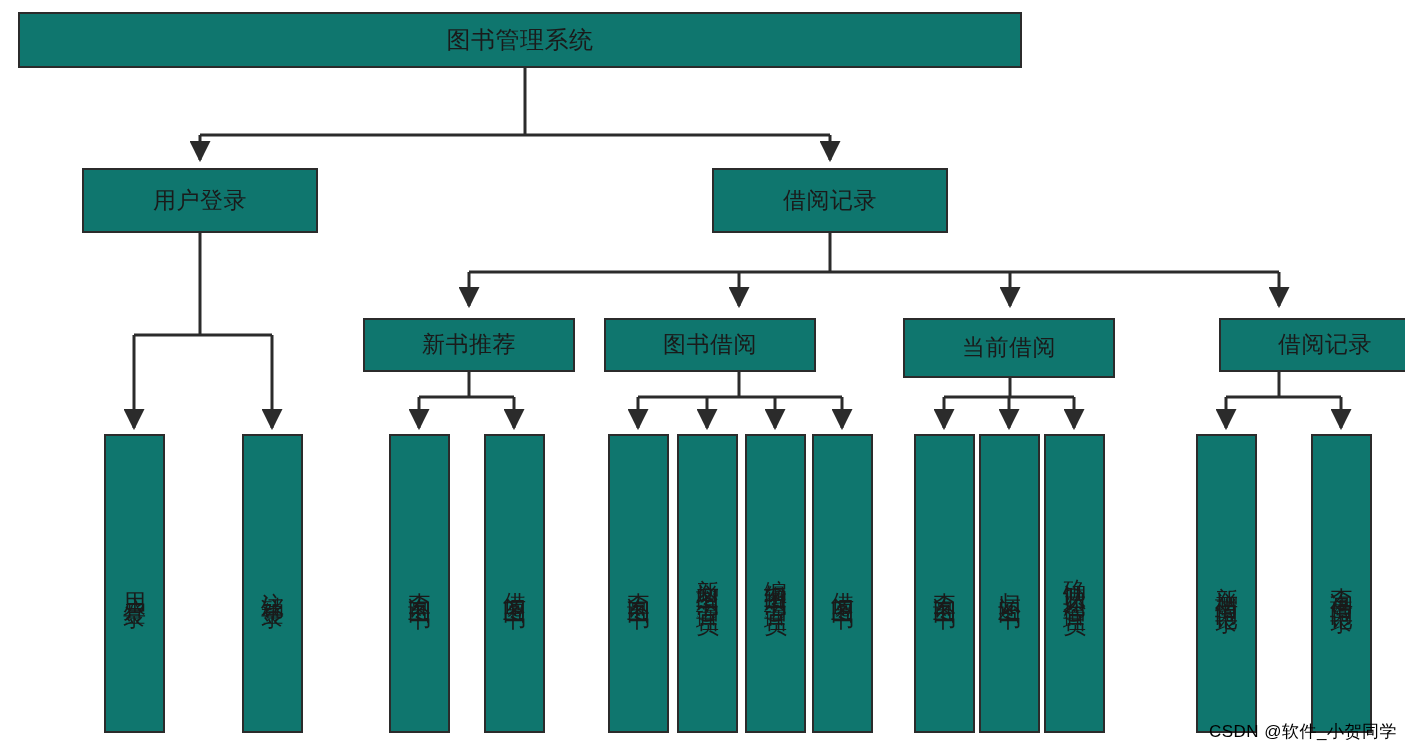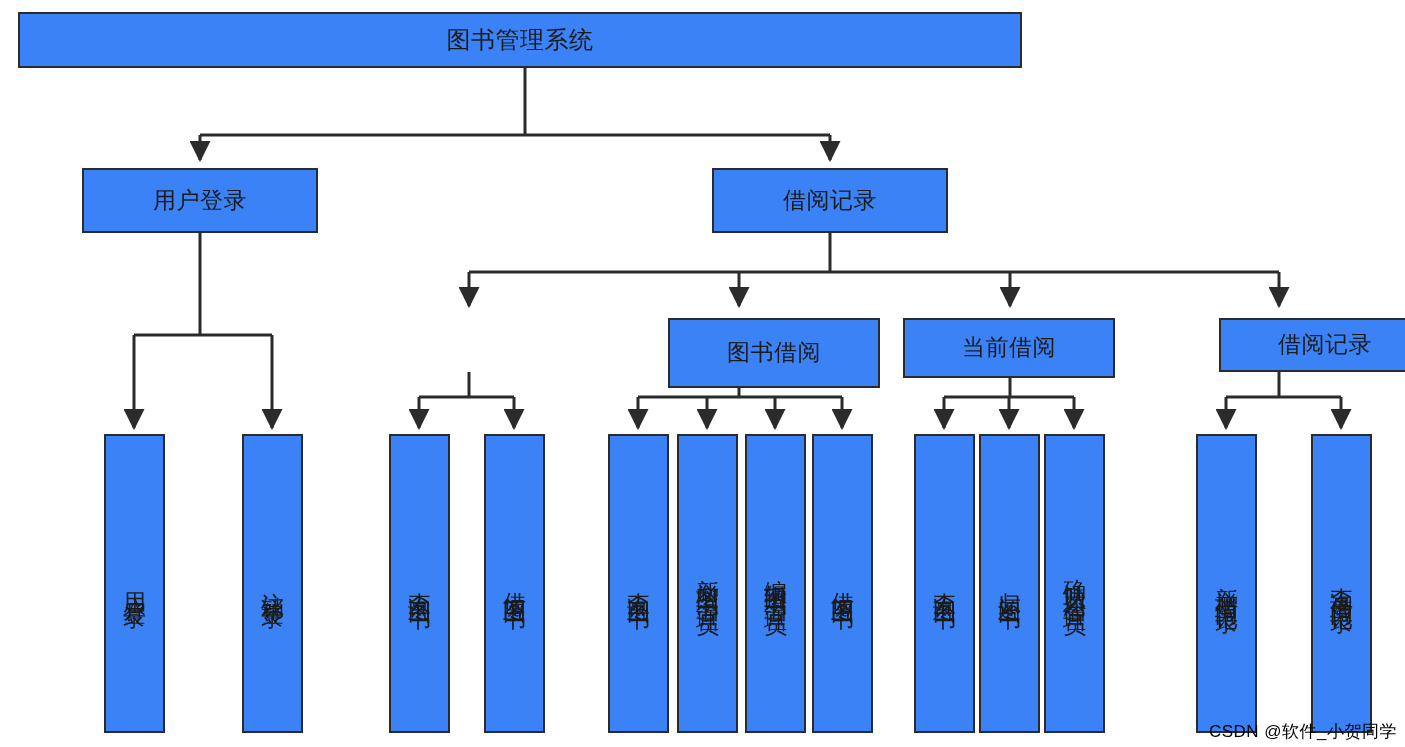--- a/index.html
+++ b/index.html
@@ -22,21 +22,21 @@
     position: absolute;
     left: 0;
     top: 0;
     width: 1405px;
     height: 747px;
     pointer-events: none;
   }
   .node {
     position: absolute;
     box-sizing: border-box;
-    background: #3b82f6;
+    background: #0f766e;
     border: 2px solid #2b2b2b;
     display: flex;
     align-items: center;
     justify-content: center;
     color: #1a1a1a;
     z-index: 2;
   }
   .node .label {
     display: block;
     text-align: center;
@@ -135,21 +135,24 @@
     <span class="label">图书管理系统</span>
   </div>
 
   <div class="node horiz" style="left:82px; top:168px; width:236px; height:65px;">
     <span class="label">用户登录</span>
   </div>
   <div class="node horiz" style="left:712px; top:168px; width:236px; height:65px;">
     <span class="label">借阅记录</span>
   </div>
 
-  <div class="node horiz" style="left:668px; top:318px; width:212px; height:70px;align-items:center;">
+  <div class="node horiz" style="left:363px; top:318px; width:212px; height:54px;">
+    <span class="label">新书推荐</span>
+  </div>
+  <div class="node horiz" style="left:604px; top:318px; width:212px; height:54px;align-items:center;">
     <span class="label">图书借阅</span>
   </div>
   <div class="node horiz" style="left:903px; top:318px; width:212px; height:60px;">
     <span class="label">当前借阅</span>
   </div>
   <div class="node horiz" style="left:1219px; top:318px; width:212px; height:54px;">
     <span class="label">借阅记录</span>
   </div>
 
   <div class="node vert" style="left:104px; top:434px; width:61px; height:299px;">

